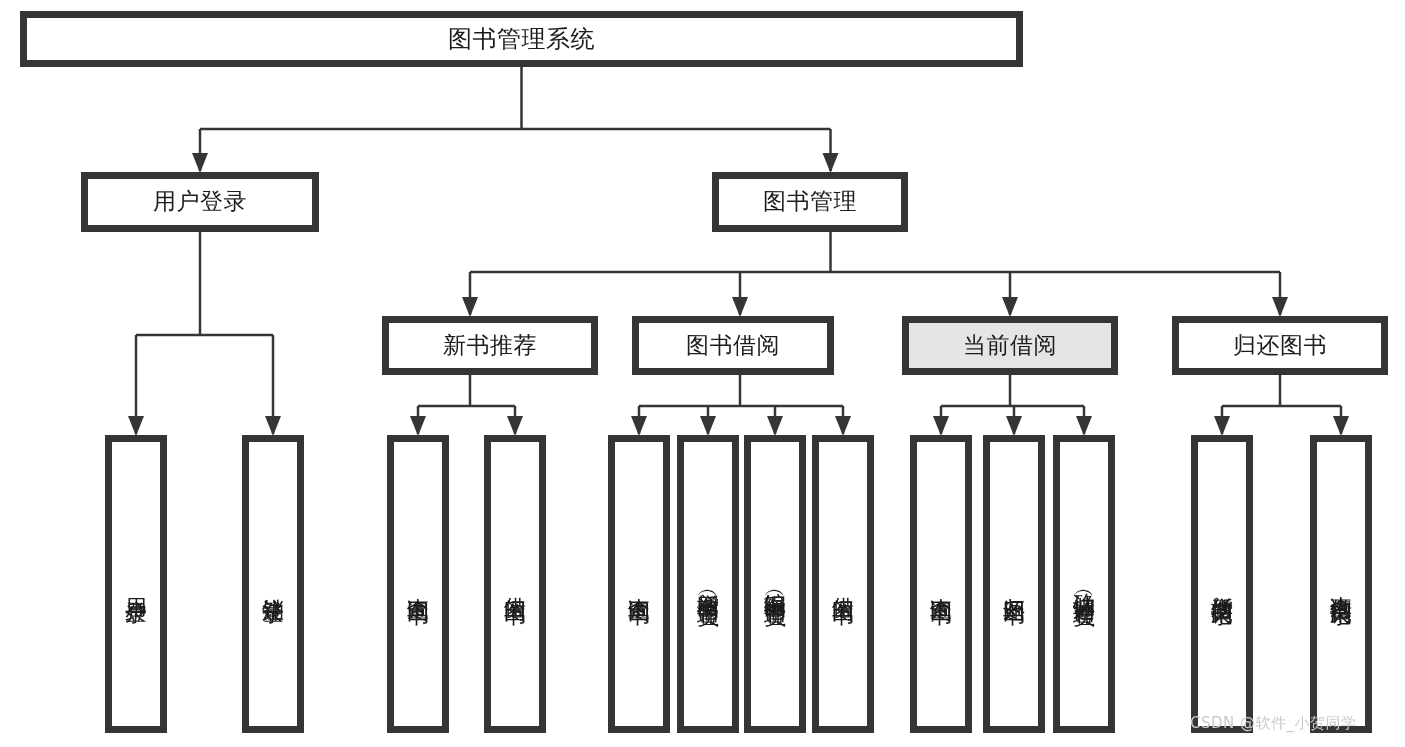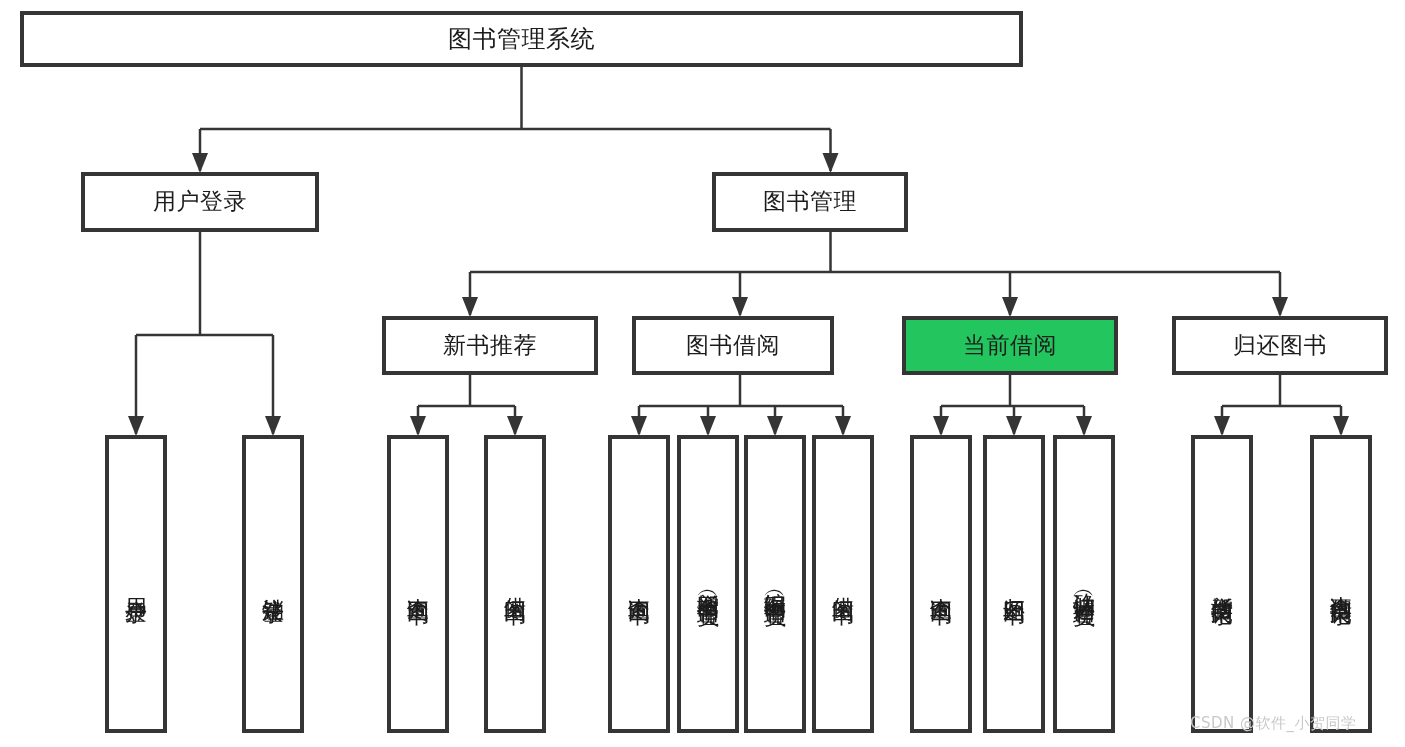--- a/index.html
+++ b/index.html
@@ -21,21 +21,21 @@
     position: absolute;
     left: 0;
     top: 0;
     width: 1405px;
     height: 747px;
   }
   .node {
     position: absolute;
     box-sizing: border-box;
     background: #ffffff;
-    border: 4px solid #ef4444;
+    border: 7px solid #ef4444;
     display: flex;
     align-items: center;
     justify-content: center;
     color: #1c1c1c;
   }
   .node-label {
     display: block;
     text-align: center;
     line-height: 1.18;
     letter-spacing: 0.5px;
@@ -140,21 +140,21 @@
       </div>
       <div class="node horiz" style="left: 712px; top: 172px; width: 196px; height: 60px; border-color: rgb(53, 53, 53); background: rgb(255, 255, 255);">
         <span class="node-label">图书管理</span>
       </div>
       <div class="node horiz" style="left: 362px; top: 316px; width: 216px; height: 59px; border-color: rgb(53, 53, 53); background: rgb(255, 255, 255); margin-left: 20px;">
         <span class="node-label">新书推荐</span>
       </div>
       <div class="node horiz" style="left: 632px; top: 316px; width: 202px; height: 59px; border-color: rgb(53, 53, 53); background: rgb(255, 255, 255);">
         <span class="node-label">图书借阅</span>
       </div>
-      <div class="node horiz" style="left: 902px; top: 316px; width: 216px; height: 59px; border-color: rgb(53, 53, 53); background: #22c55e;">
+      <div class="node horiz" style="left: 902px; top: 316px; width: 216px; height: 59px; border-color: rgb(53, 53, 53); background: #e5e5e5;">
         <span class="node-label">当前借阅</span>
       </div>
       <div class="node horiz" style="left: 1172px; top: 316px; width: 216px; height: 59px; border-color: rgb(53, 53, 53); background: rgb(255, 255, 255);">
         <span class="node-label">归还图书</span>
       </div>
       <div class="node vert" style="left: 105px; top: 435px; width: 62px; height: 298px; border-color: rgb(53, 53, 53); background: rgb(255, 255, 255);">
         <span class="node-label">用户登录</span>
       </div>
       <div class="node vert" style="left: 242px; top: 435px; width: 62px; height: 298px; border-color: rgb(53, 53, 53); background: rgb(255, 255, 255);">
         <span class="node-label">注销登录</span>

